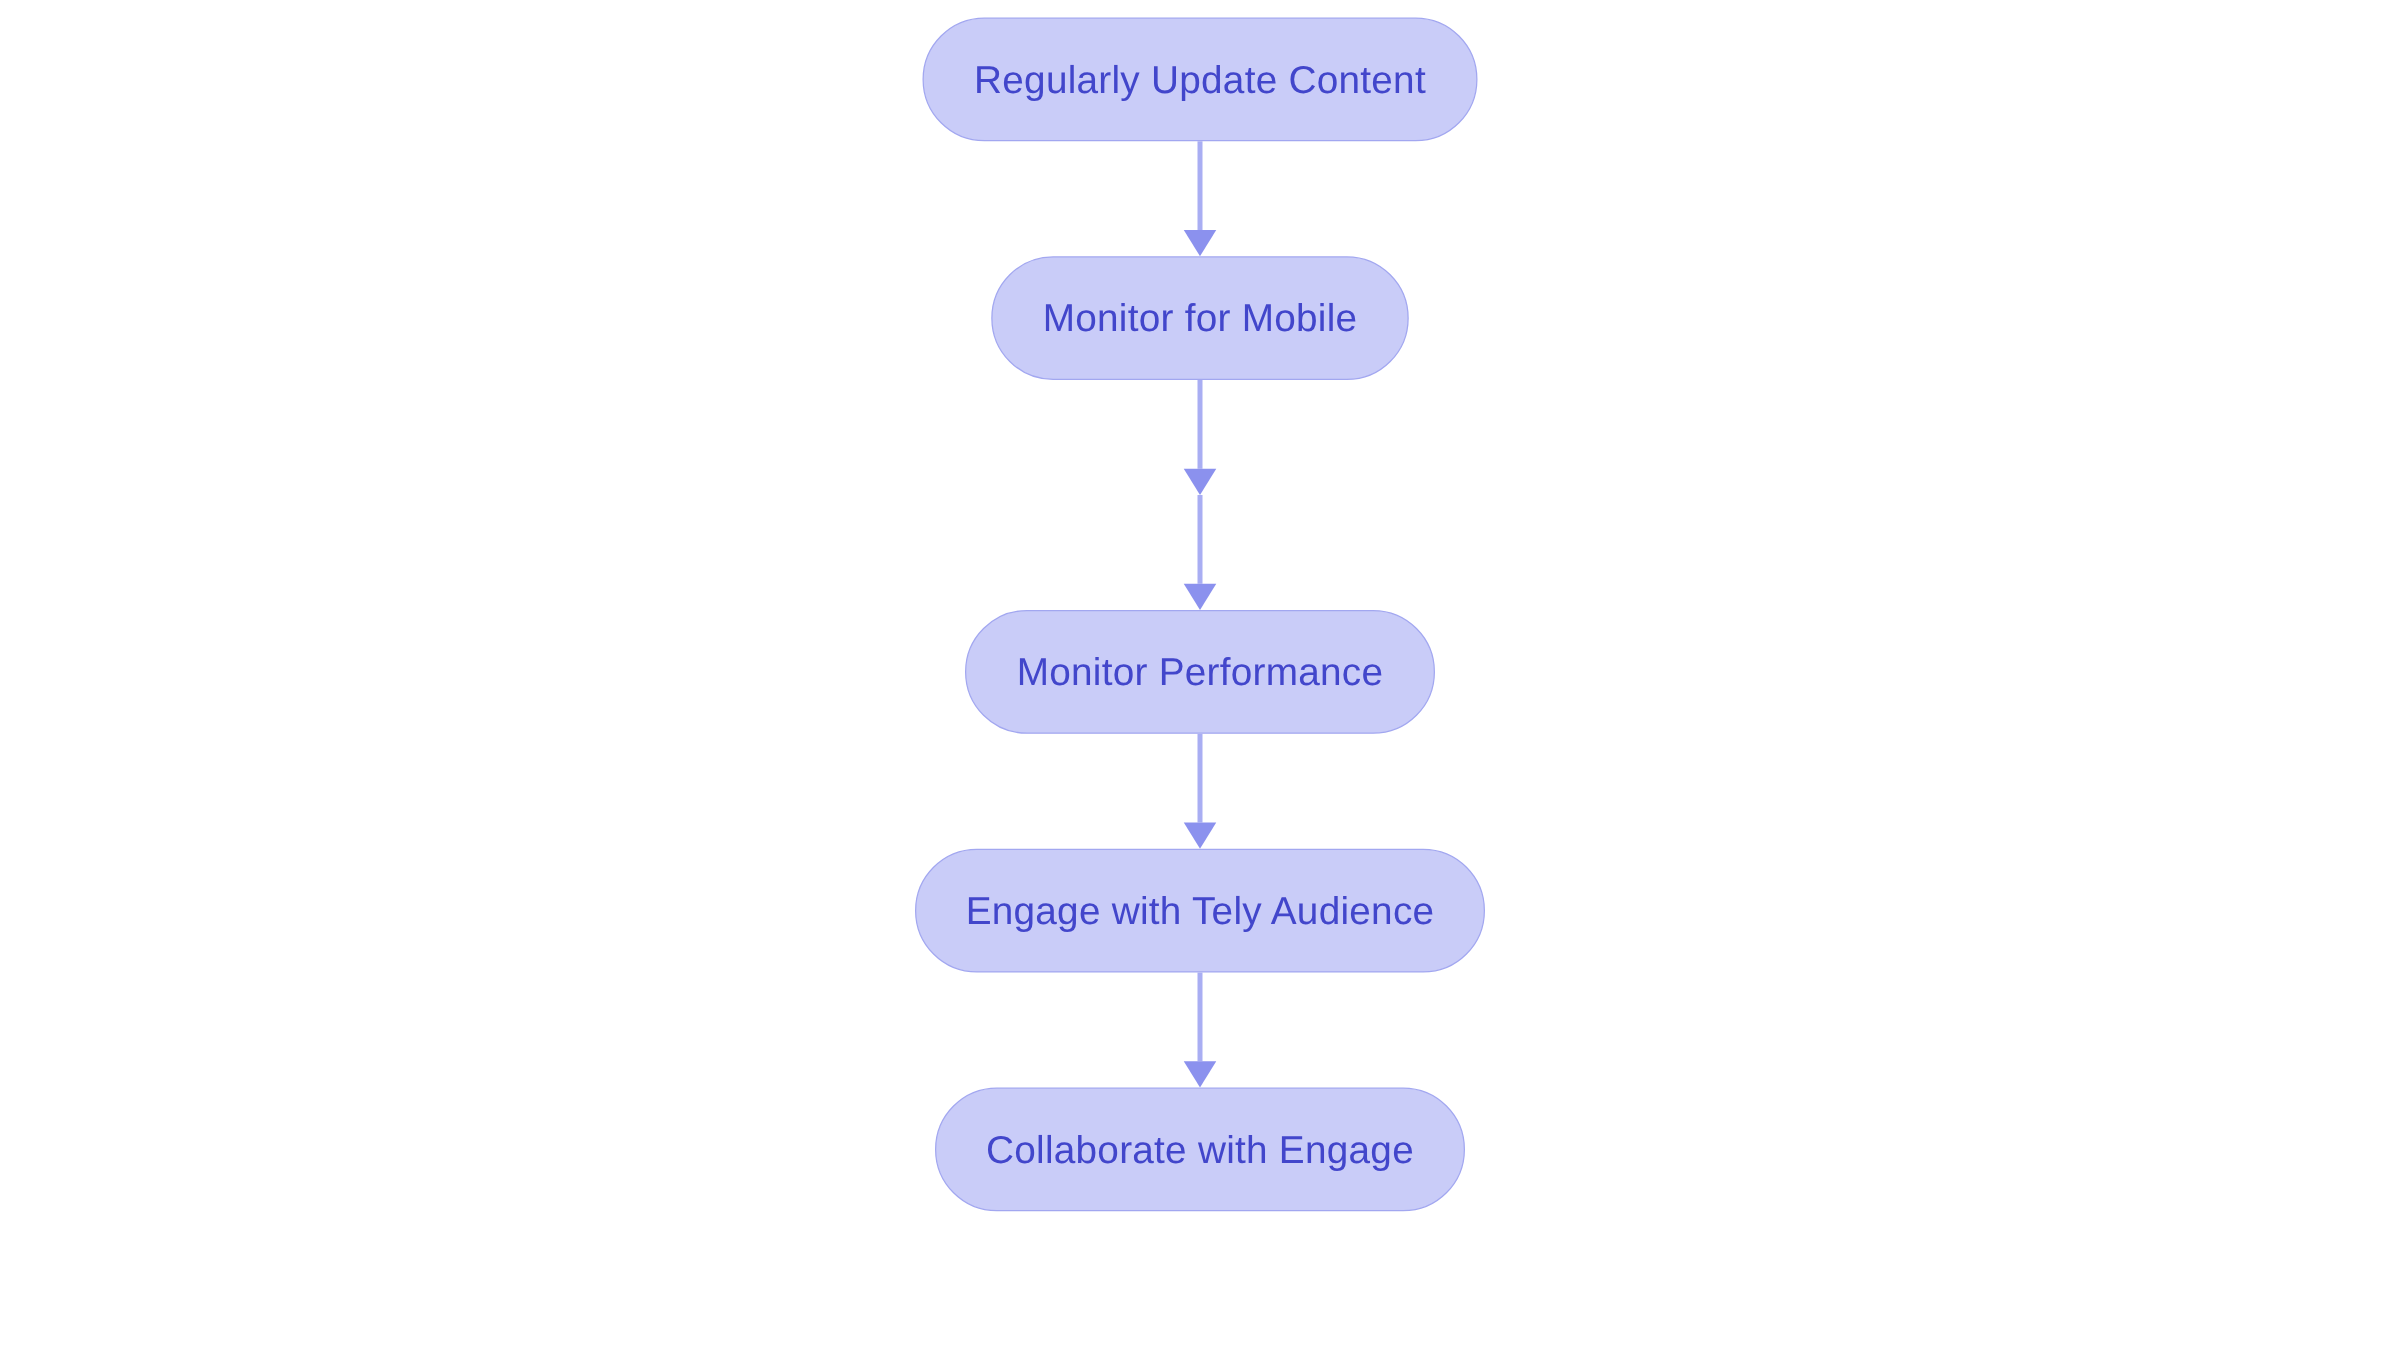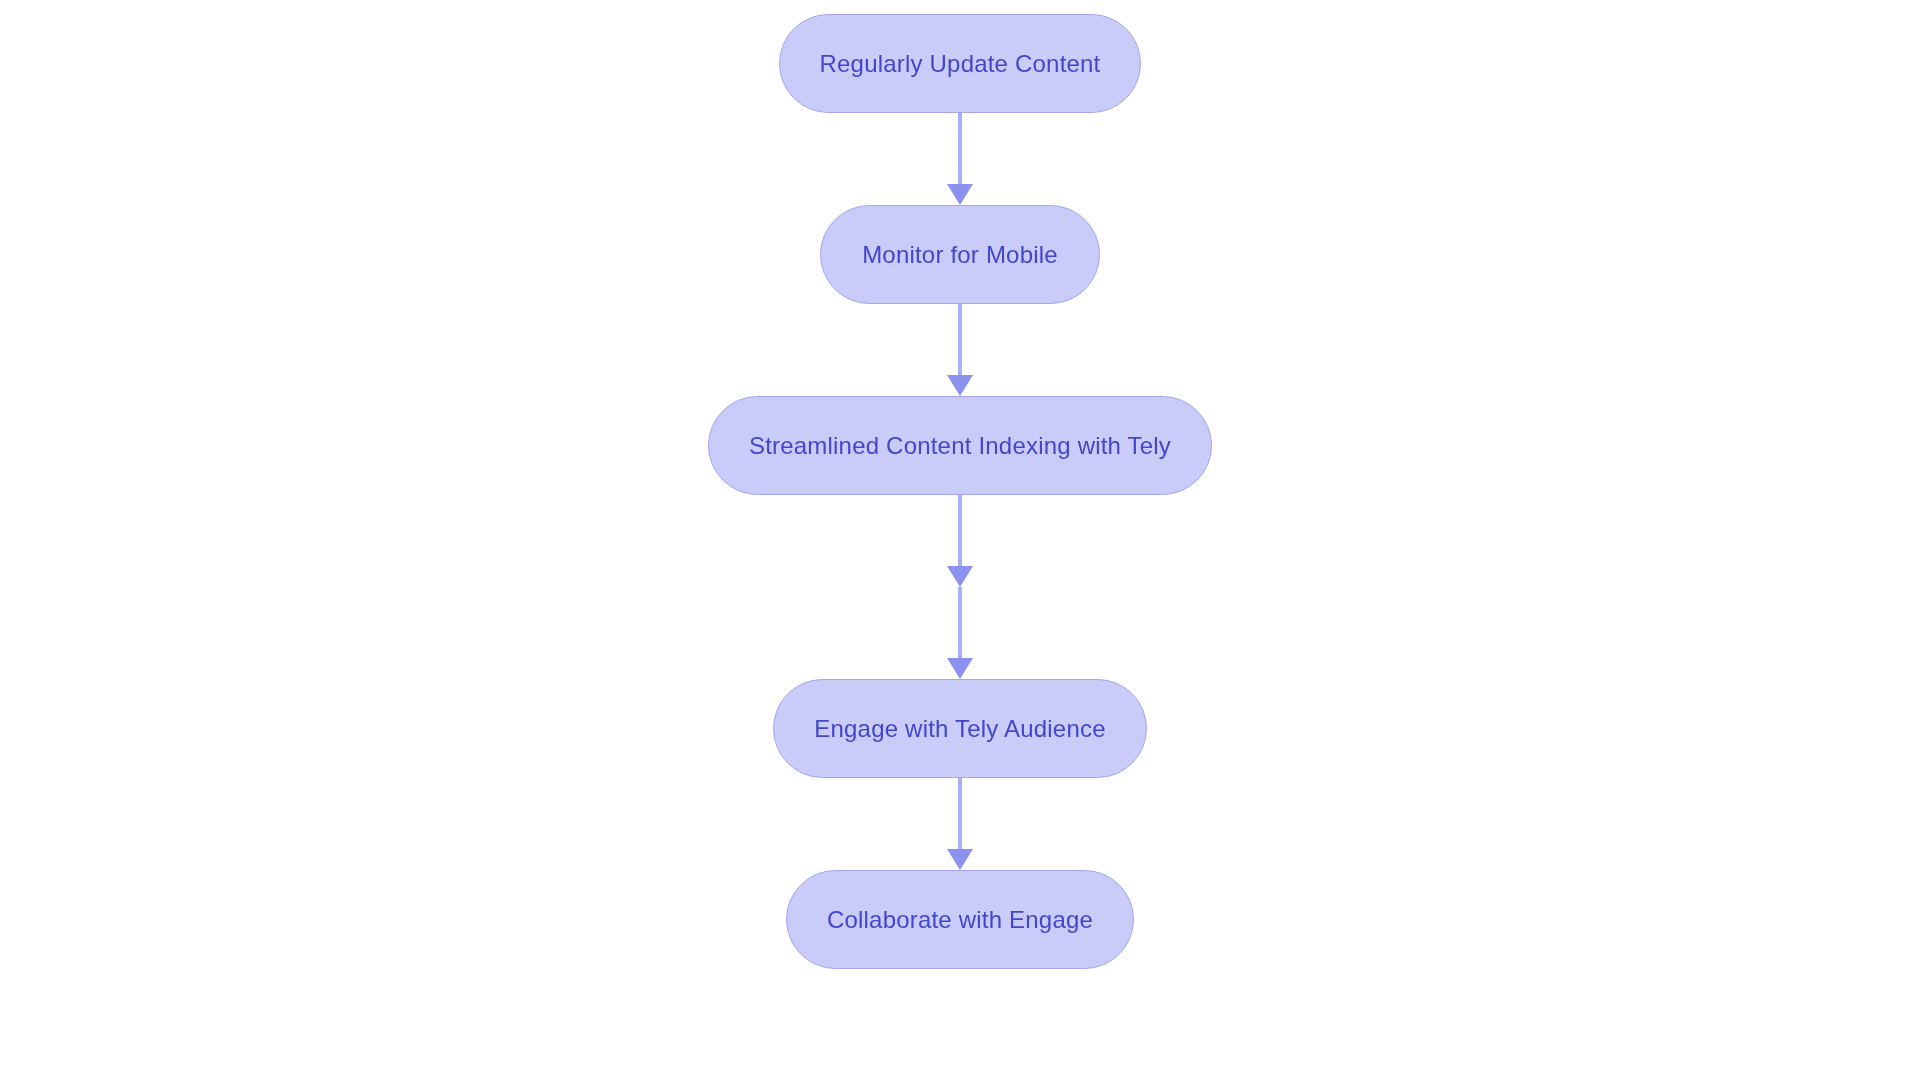--- a/index.html
+++ b/index.html
@@ -38,21 +38,21 @@
     border-radius: 49.5px;
     background: var(--node-fill);
     border: 1.5px solid var(--node-border);
     display: flex;
     align-items: center;
     justify-content: center;
     padding: 0 40px;
     min-width: 280px;
   }
   .flow-node .node-label {
-    font-size: 24px;
+    font-size: 31px;
     font-weight: 500;
     letter-spacing: 0.2px;
     color: var(--node-text);
     white-space: nowrap;
   }
   .connector {
     height: 92px;
     display: flex;
     flex-direction: column;
     align-items: center;
@@ -87,29 +87,29 @@
 
     <div class="flow-node">
       <span class="node-label">Monitor for Mobile</span>
     </div>
 
     <div class="connector">
       <div class="stem"></div>
       <div class="arrowhead"></div>
     </div>
 
-    <div class="flow-node">
-      <span class="node-label">Streamlined Content Indexing with Tely</span>
-    </div>
 
     <div class="connector">
       <div class="stem"></div>
       <div class="arrowhead"></div>
     </div>
 
+    <div class="flow-node">
+      <span class="node-label">Monitor Performance</span>
+    </div>
 
     <div class="connector">
       <div class="stem"></div>
       <div class="arrowhead"></div>
     </div>
 
     <div class="flow-node">
       <span class="node-label">Engage with Tely Audience</span>
     </div>
 

